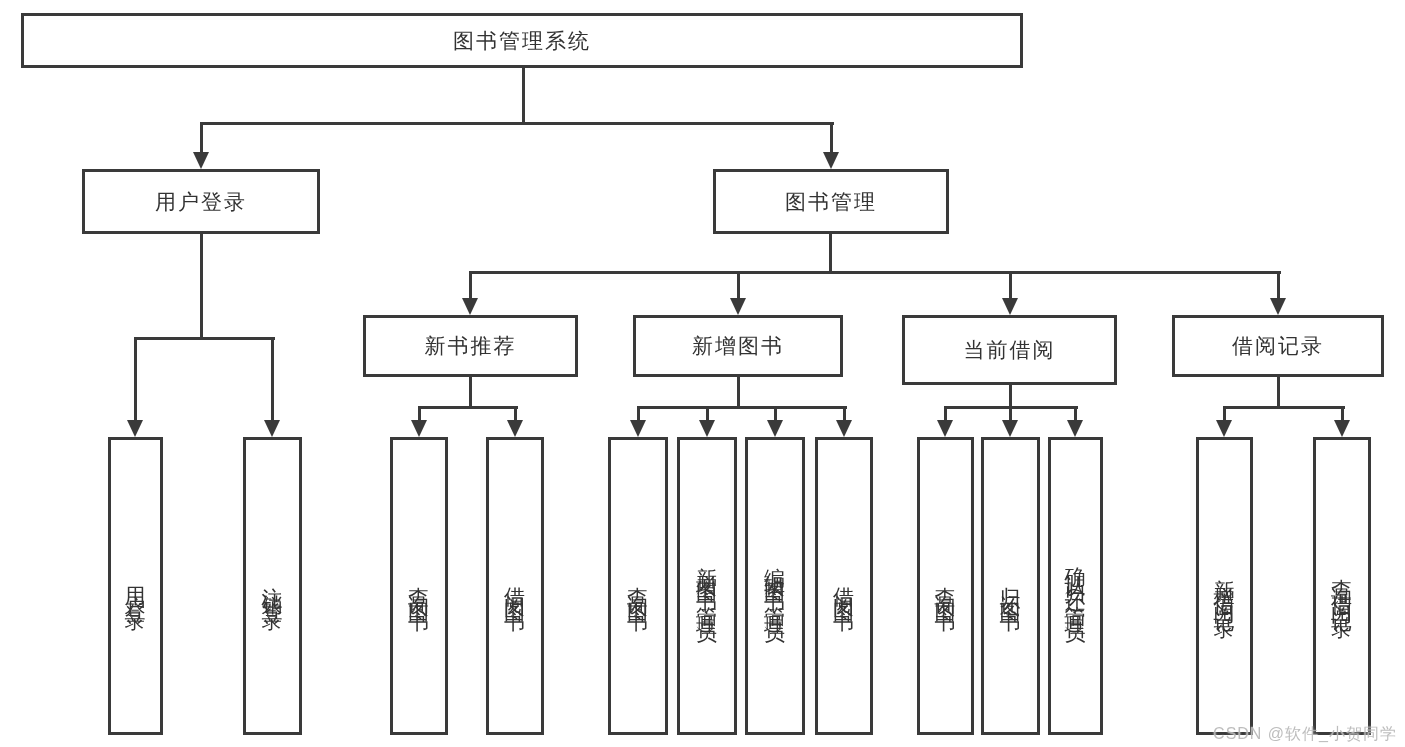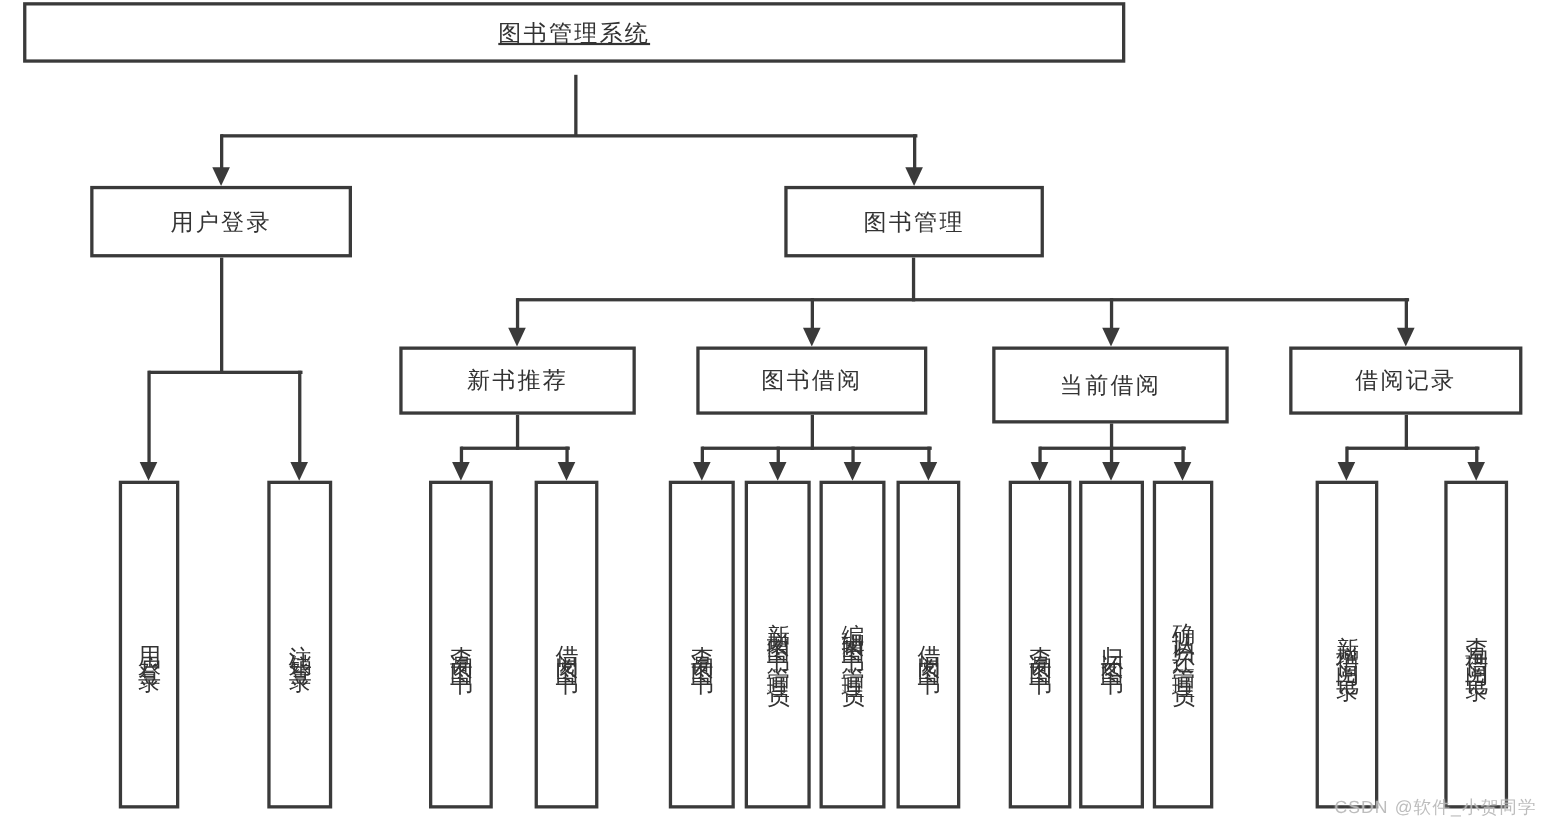--- a/index.html
+++ b/index.html
@@ -104,34 +104,34 @@
     <div class="line" style="left: 944px; top: 406px; width: 3px; height: 17px;"></div>
     <div class="arrowhead" style="left: 937px; top: 420px;"></div>
     <div class="line" style="left: 1009px; top: 406px; width: 3px; height: 17px;"></div>
     <div class="arrowhead" style="left: 1002px; top: 420px;"></div>
     <div class="line" style="left: 1074px; top: 406px; width: 3px; height: 17px;"></div>
     <div class="arrowhead" style="left: 1067px; top: 420px;"></div>
     <div class="line" style="left: 1223px; top: 406px; width: 3px; height: 17px;"></div>
     <div class="arrowhead" style="left: 1216px; top: 420px;"></div>
     <div class="line" style="left: 1341px; top: 406px; width: 3px; height: 17px;"></div>
     <div class="arrowhead" style="left: 1334px; top: 420px;"></div>
-    <div class="box" style="left: 21px; top: 2px; width: 1002px; height: 55px; text-decoration: underline;">
+    <div class="box" style="left: 21px; top: 13px; width: 1002px; height: 55px;">
       <span class="hlabel">图书管理系统</span>
     </div>
     <div class="box" style="left: 82px; top: 169px; width: 238px; height: 65px;">
       <span class="hlabel">用户登录</span>
     </div>
     <div class="box" style="left: 713px; top: 169px; width: 236px; height: 65px;">
       <span class="hlabel">图书管理</span>
     </div>
     <div class="box" style="left: 363px; top: 315px; width: 215px; height: 62px;">
       <span class="hlabel">新书推荐</span>
     </div>
     <div class="box" style="left: 633px; top: 315px; width: 210px; height: 62px;">
-      <span class="hlabel">图书借阅</span>
+      <span class="hlabel">新增图书</span>
     </div>
     <div class="box" style="left: 902px; top: 315px; width: 215px; height: 70px;">
       <span class="hlabel">当前借阅</span>
     </div>
     <div class="box" style="left: 1172px; top: 315px; width: 212px; height: 62px;">
       <span class="hlabel">借阅记录</span>
     </div>
     <div class="box" style="left: 108px; top: 437px; width: 55px; height: 298px;">
       <span class="vlabel">用户登录</span>
     </div>

